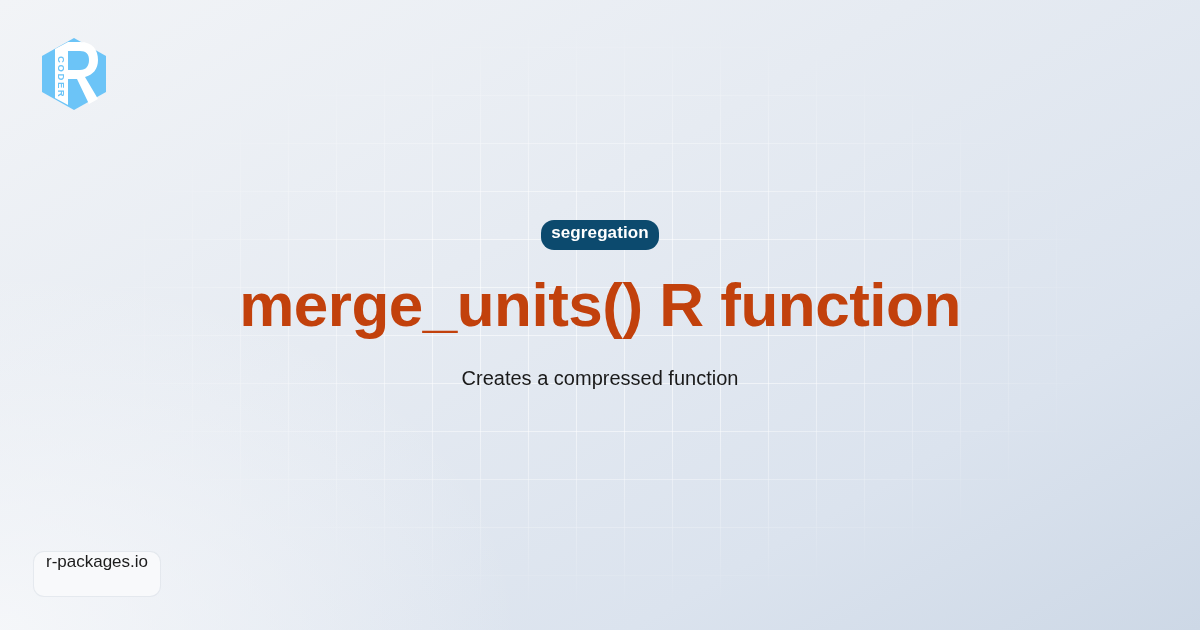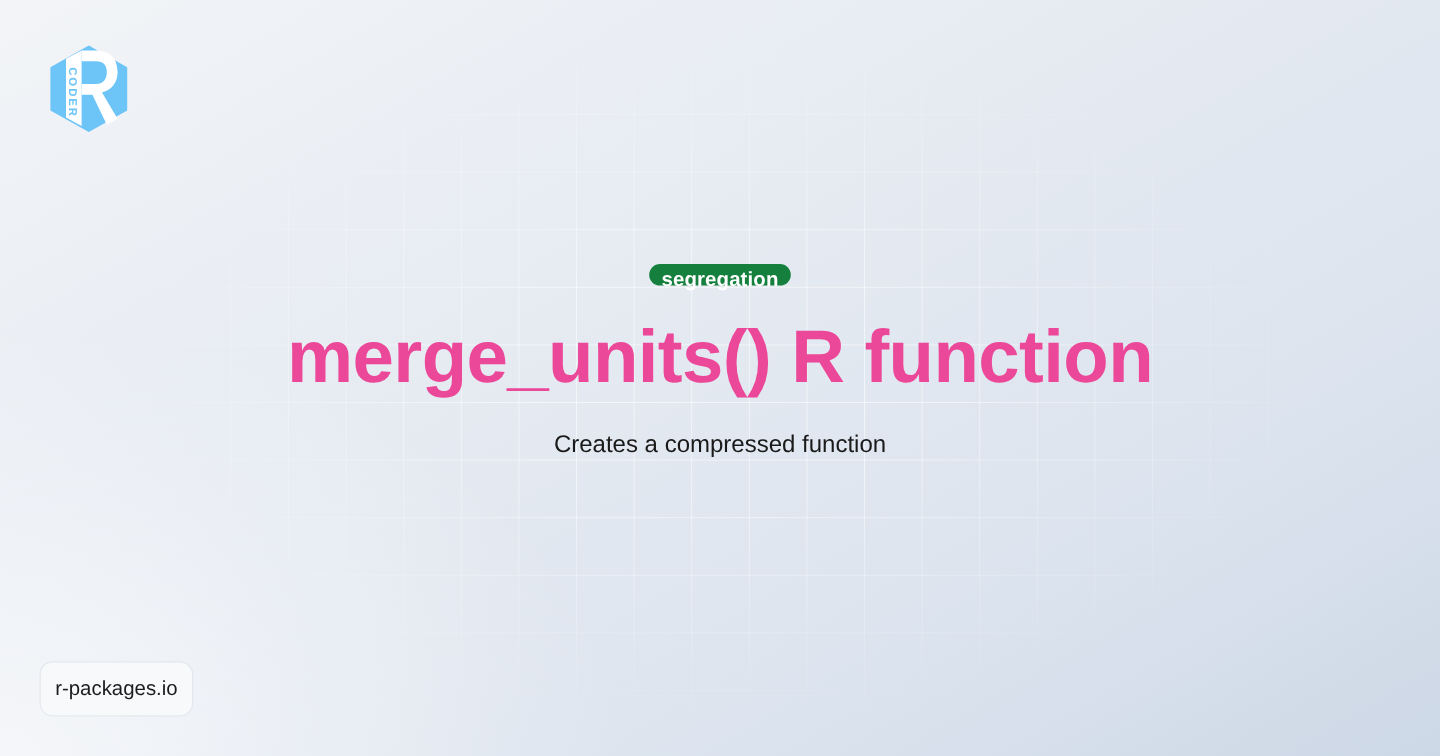--- a/index.html
+++ b/index.html
@@ -42,59 +42,58 @@
     .logo svg { display: block; }
     .center {
       position: absolute;
       left: 0;
       right: 0;
       top: 220px;
       text-align: center;
     }
     .badge {
       display: inline-block;
-      background: #15803d;
+      background: #0c4a6e;
       color: #ffffff;
       font-family: "Liberation Sans", sans-serif;
       font-weight: 700;
       font-size: 17px;
       line-height: 26px;
-      height: 18px;
+      height: 30px;
       padding: 0 10px;
       border-radius: 13px;
       letter-spacing: 0.1px;
     }
     .title {
       margin-top: 22px;
       font-family: "Liberation Sans", sans-serif;
       font-weight: 700;
       font-size: 62px;
       line-height: 66px;
-      color: #ec4899;
+      color: #c2410c;
       letter-spacing: -0.5px;
     }
     .subtitle {
       margin-top: 27px;
       font-family: "Liberation Sans", sans-serif;
       font-size: 20px;
       line-height: 26px;
       color: #1a1a1a;
     }
     .footer-pill {
       position: absolute;
       left: 34px;
       top: 552px;
       width: 126px;
       height: 44px;
       box-sizing: border-box;
       background: #f8f9fb;
       border-radius: 10px;
       box-shadow: 0 0 0 1px rgba(220,225,232,0.6);
       display: flex;
-      align-items: center;
       justify-content: center;
       font-family: "Liberation Sans", sans-serif;
       font-size: 17px;
       color: #1c1c1c;
     }
   </style>
 </head>
 <body>
 
 <div class="bg-bottom-left"></div>

